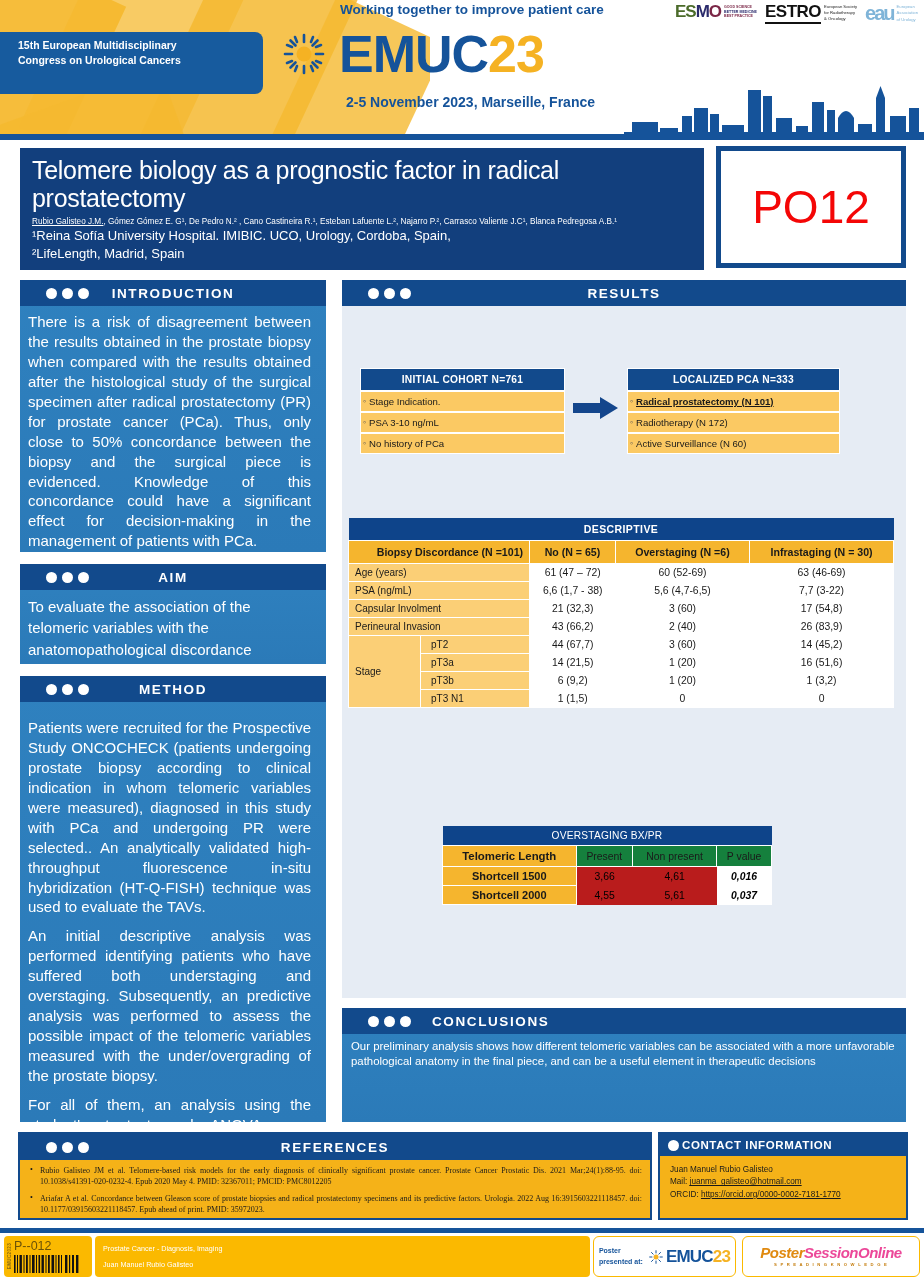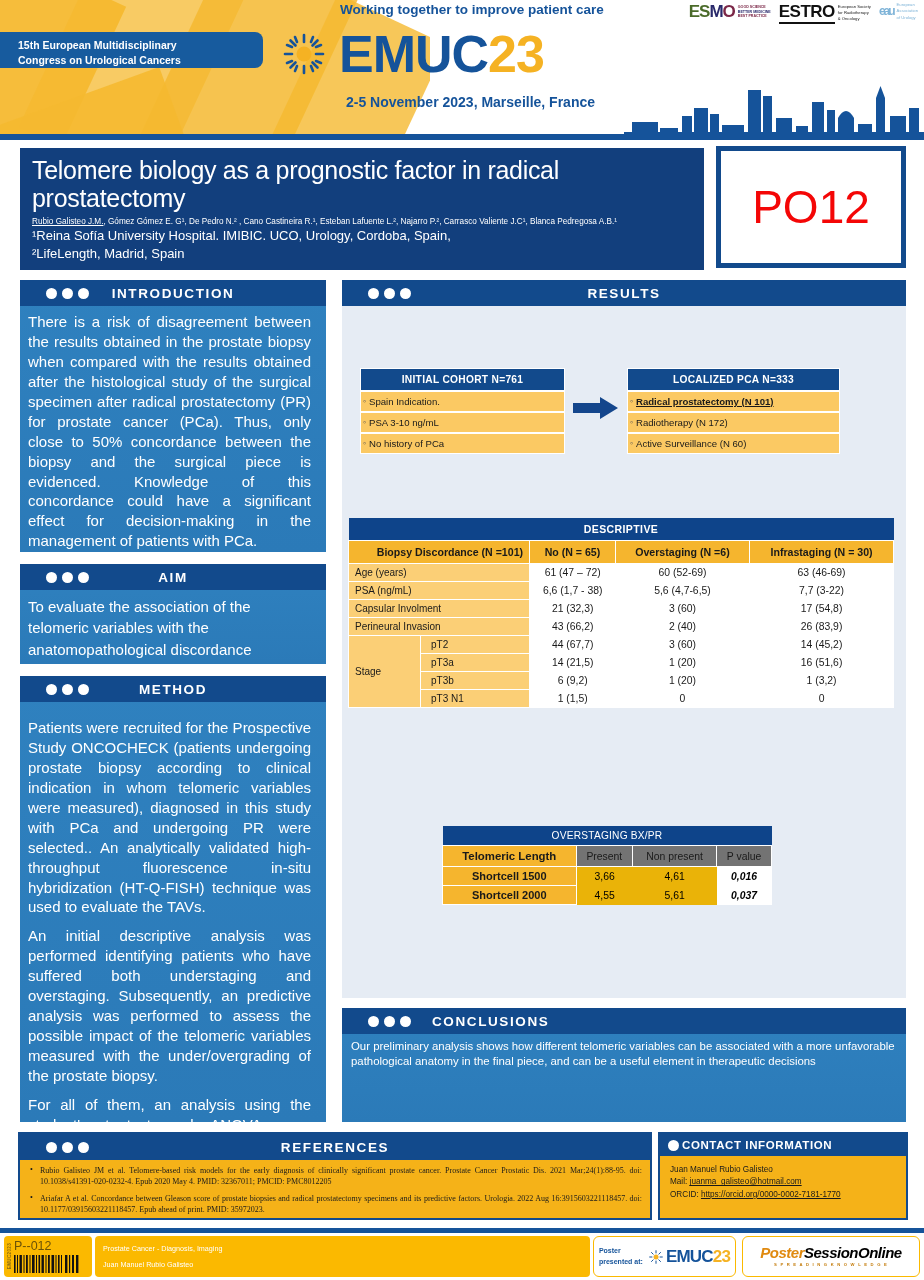--- a/index.html
+++ b/index.html
@@ -15,21 +15,21 @@
   .banner { position: relative; width: 924px; height: 140px; background: #ffffff; overflow: hidden; }
   .banner-shapes { position: absolute; left: 0; top: 0; width: 430px; height: 140px; overflow: hidden; }
   .bsh { position: absolute; background: #f5b930; opacity: .95; }
   .bsh.a { left: -40px; top: -30px; width: 130px; height: 200px; transform: rotate(25deg); }
   .bsh.b { left: 60px; top: -60px; width: 150px; height: 230px; transform: rotate(25deg); opacity: .75; }
   .bsh.c { left: 180px; top: -50px; width: 140px; height: 230px; transform: rotate(25deg); opacity: .85; }
   .bsh.d { left: 290px; top: 10px; width: 120px; height: 200px; transform: rotate(25deg); opacity: .8; }
   .bsh.e { left: 0px; top: 95px; width: 180px; height: 90px; transform: rotate(-20deg); opacity: .9; }
 
   .congress-badge {
-    position: absolute; left: 0; top: 32px; width: 263px; height: 36px;
+    position: absolute; left: 0; top: 32px; width: 263px; height: 62px;
     background: #175b9e; color: #ffffff;
     border-radius: 0 8px 8px 0;
     padding: 6px 10px 6px 18px;
     font-size: 10.5px; font-weight: 700; line-height: 1.45;
   }
   .emuc-logo { position: absolute; left: 283px; top: 28px; display: flex; align-items: center; }
   .sun-icon { width: 42px; height: 42px; margin-right: 14px; }
   .emuc-text { font-size: 52px; font-weight: 800; letter-spacing: -1px; line-height: 1; }
   .emuc-text .e { color: #15539a; }
   .emuc-text .y { color: #f5b223; }
@@ -41,21 +41,21 @@
     position: absolute; left: 346px; top: 94px;
     font-size: 14px; font-weight: 600; color: #15539a;
   }
   .logos { position: absolute; right: 6px; top: 2px; display: flex; align-items: flex-start; gap: 8px; }
   .logo-esmo, .logo-estro, .logo-eau { display: flex; align-items: center; gap: 3px; }
   .esmo-mark { font-size: 17px; font-weight: 800; letter-spacing: -1px; }
   .esmo-mark .g { color: #4b6b2a; } .esmo-mark .m { color: #2a2a6b; } .esmo-mark .o { color: #7b2747; }
   .logo-sub { font-size: 3.6px; line-height: 1.35; font-weight: 700; }
   .estro-mark { font-size: 17px; font-weight: 800; color: #111; border-bottom: 2px solid #111; letter-spacing: -0.5px; }
   .estro-sub { font-size: 4.2px; line-height: 1.5; color: #222; }
-  .eau-mark { font-size: 12px; font-weight: 800; color: #7fb4d8; letter-spacing: -2px; }
+  .eau-mark { font-size: 20px; font-weight: 800; color: #7fb4d8; letter-spacing: -2px; }
   .eau-sub { font-size: 4.2px; line-height: 1.5; color: #7fb4d8; }
   .skyline { position: absolute; right: 0; bottom: 0; width: 300px; height: 70px; }
   .banner-rule { position: absolute; left: 0; bottom: 0; width: 924px; height: 6px; background: #15539a; }
 
   
   .title-wrap { position: absolute; left: 18px; top: 146px; width: 888px; height: 126px; }
   .title-box {
     position: absolute; left: 0; top: 0; width: 688px; height: 126px;
     background: #123f7d; border: 2px solid #ffffff; color: #ffffff;
     padding: 8px 12px 6px 12px;
@@ -153,26 +153,26 @@
   .os-wrap { position: absolute; left: 100px; top: 520px; width: 330px; }
   .os-title td {
     background: #0e448a; color: #ffffff; font-size: 10.2px;
     text-align: center; padding: 4px 0; letter-spacing: .2px;
   }
   .os-head td {
     background: #f5b52e; color: #1a1a1a; font-size: 10.4px; font-weight: 700;
     text-align: center; border: 1px solid #ffffff; padding: 4px 3px;
   }
   .os-head td.lead { font-size: 11.4px; }
-  .os-head td.light { background: #737373; font-weight: 400; }
+  .os-head td.light { background: #15803d; font-weight: 400; }
   td.os-lbl {
     background: #f5b52e; color: #1a1a1a; font-size: 11px; font-weight: 700;
     text-align: center; border: 1px solid #ffffff; padding: 3px 4px;
   }
-  td.os-val { background: #eab308; font-size: 10.4px; text-align: center; padding: 3px 4px; }
+  td.os-val { background: #b91c1c; font-size: 10.4px; text-align: center; padding: 3px 4px; }
   td.os-p { background: #ffffff; font-size: 10.4px; font-weight: 700; font-style: italic; text-align: center; padding: 3px 4px; }
 
   
   #conclusions {
     position: absolute; left: 340px; top: 1006px; width: 568px; height: 118px;
     border: 2px solid #ffffff;
     background: linear-gradient(180deg, #2f81bf 0%, #2b7ab8 100%); color: #ffffff;
   }
   #conclusions .sec-title { left: 30px; text-align: left; padding-left: 60px; }
   #conclusions .panel-body { font-size: 11.4px; line-height: 1.34; padding: 5px 9px; text-align: left; }
@@ -228,21 +228,21 @@
   .f-presented-label { font-size: 7px; color: #15539a; line-height: 1.5; font-weight: 600; }
   .f-emuc { display: flex; align-items: center; gap: 3px; }
   .f-emuc-txt { font-size: 17px; font-weight: 800; letter-spacing: -0.8px; }
   .f-emuc-txt .e { color: #15539a; } .f-emuc-txt .y { color: #f5b223; }
   .f-psol {
     position: absolute; left: 742px; top: 3px; width: 178px; height: 41px;
     background: #ffffff; border: 1.5px solid #fbb900; border-radius: 6px;
     display: flex; align-items: center; justify-content: center; flex-direction: column;
   }
   .psol-1 { font-size: 15px; font-weight: 800; color: #e08a10; font-style: italic; line-height: .95; letter-spacing: -.5px; }
-  .psol-1 .dark { color: #000000; }
+  .psol-1 .dark { color: #ec4899; }
   .psol-2 { font-size: 4.2px; font-weight: 700; color: #c47c0c; letter-spacing: 1.2px; margin-top: 2px; }
 </style>
 </head>
 <body>
 
 <div id="poster">
 
   <div class="banner">
     <div class="banner-shapes">
       <div class="bsh a"></div>
@@ -406,21 +406,21 @@
           <i class="dot"></i>
         </span>
       <span class="sec-title">RESULTS</span>
     </div>
 
     <div class="results-inner">
 
       <div class="flow">
         <div class="flow-box">
           <div class="flow-head">INITIAL COHORT N=761</div>
-          <div class="flow-item">Spain Indication.</div>
+          <div class="flow-item">Stage Indication.</div>
           <div class="flow-item">PSA 3-10 ng/mL</div>
           <div class="flow-item">No history of PCa</div>
         </div>
         <div class="flow-arrow">
           <svg width="46" height="24" viewBox="0 0 46 24">
             <polygon points="0,7 27,7 27,1 45,12 27,23 27,17 0,17" fill="#14468c"></polygon>
           </svg>
         </div>
         <div class="flow-box wide">
           <div class="flow-head">LOCALIZED PCA N=333</div>

